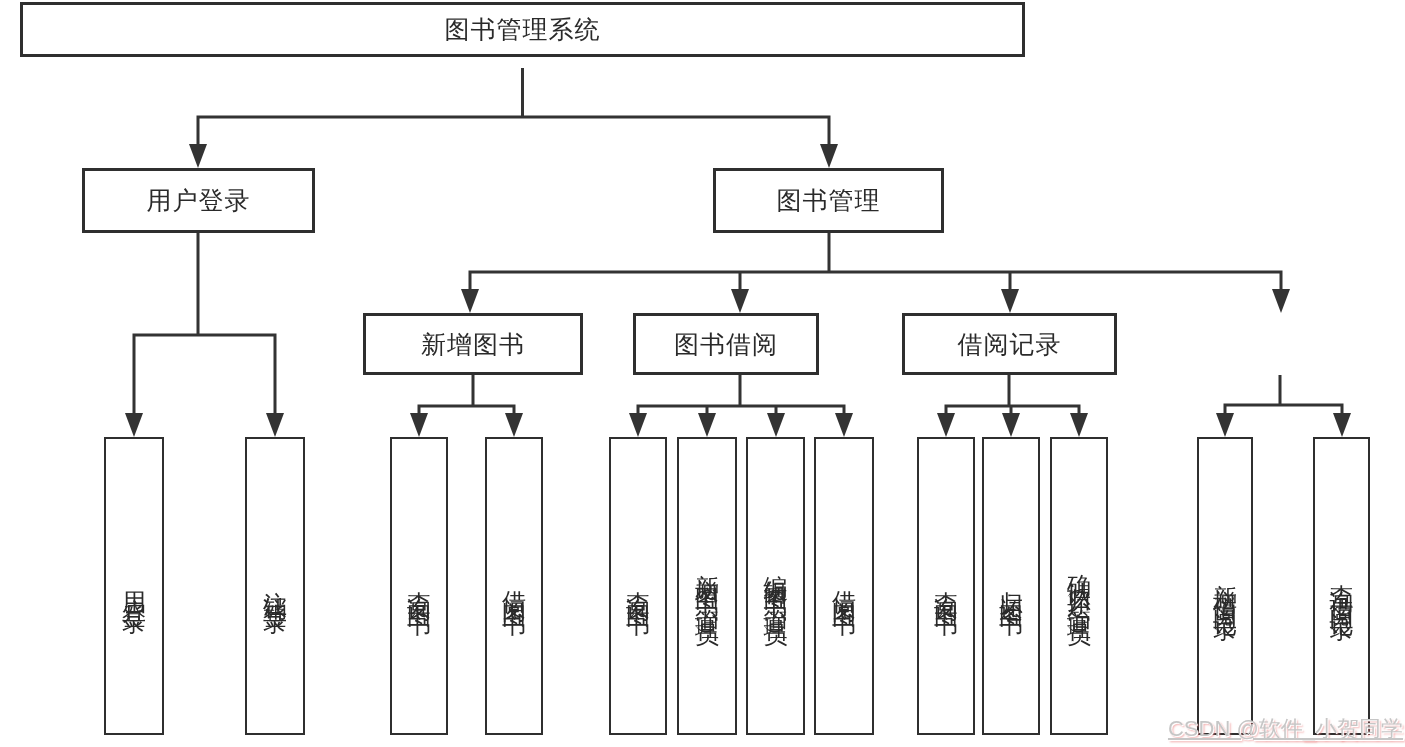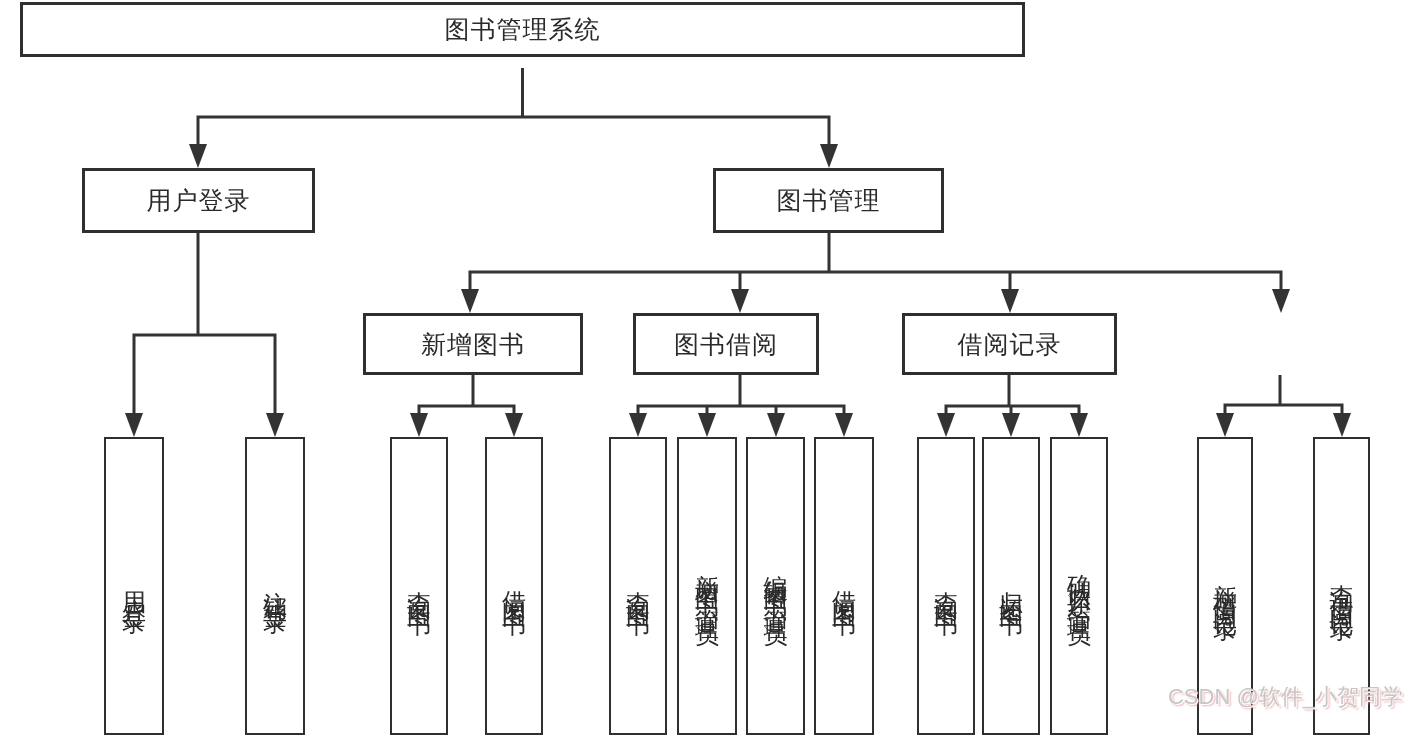--- a/index.html
+++ b/index.html
@@ -39,26 +39,27 @@
   .leaf span {
     writing-mode: vertical-rl;
     text-orientation: mixed;
     letter-spacing: 7px;
     line-height: 1;
     white-space: nowrap;
   }
   #watermark {
     position: absolute;
     right: 2px;
-    top: 682px;
+    top: 714px;
     z-index: 3;
     font-size: 22px;
     color: #c6c6c6;
     text-shadow: 1px 1px 0 #ffffff, 2px 2px 2px rgba(235, 125, 125, 0.65);
     white-space: nowrap;
+    text-decoration: underline;
   }
 </style>
 </head>
 <body>
 
 <div id="canvas">
 
   <svg id="connectors" viewBox="0 0 1405 747" xmlns="http://www.w3.org/2000/svg">
     <g stroke="#333333" stroke-width="3" fill="none">
 

